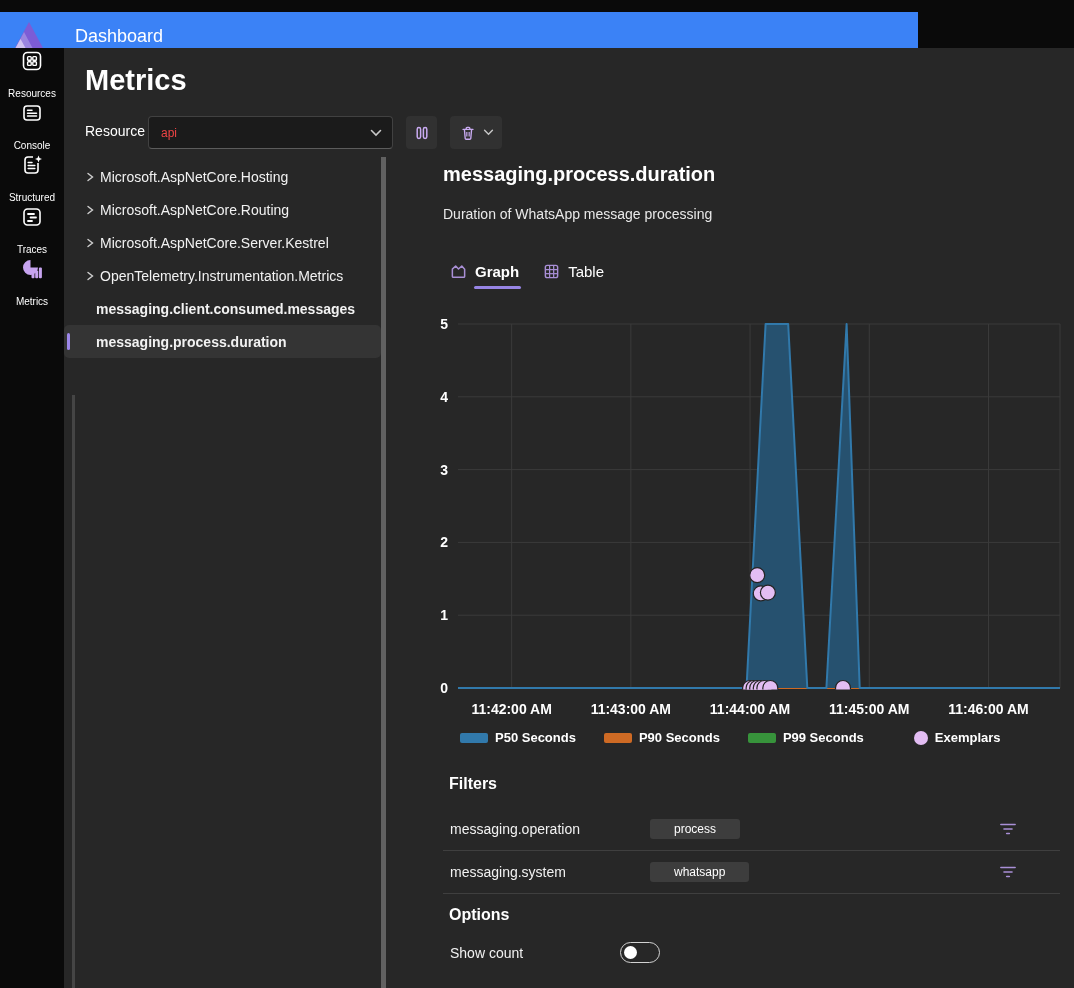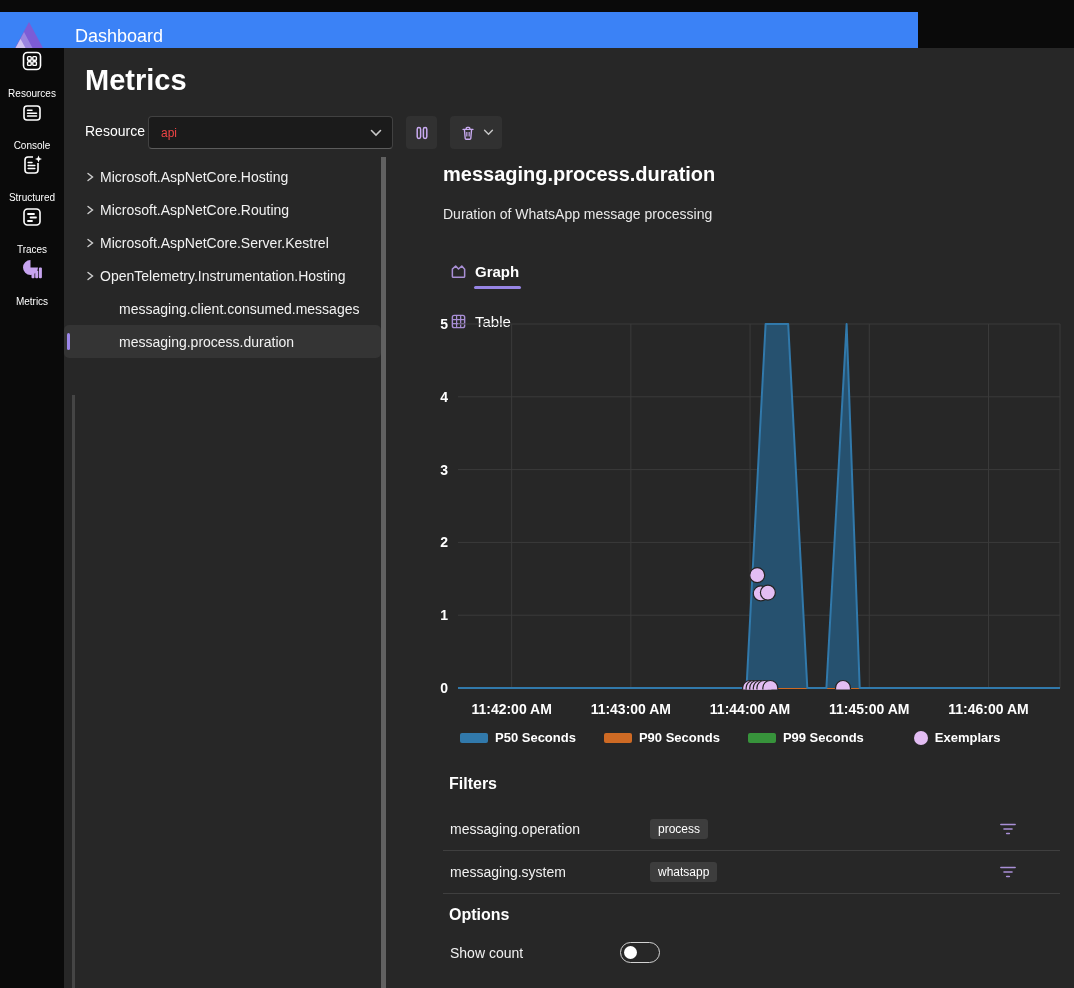--- a/index.html
+++ b/index.html
@@ -33,34 +33,34 @@
   .tool-btn { position:absolute; top:68px; height:33px; background:#313131; border-radius:4px;
               display:flex; align-items:center; justify-content:center; cursor:pointer; }
   .pause-btn { left:342px; width:31px; }
   .delete-btn { left:386px; width:52px; gap:6px; }
 
   
   .tree { position:absolute; left:0; top:112px; width:317px; }
   .tree-row { position:relative; height:33px; display:flex; align-items:center; font-size:14px;
               color:#f2f2f2; cursor:pointer; border-radius:5px; }
   .tree-row .twisty { width:12px; height:12px; margin-left:20px; margin-right:4px; flex:none; }
-  .tree-row.child { padding-left:55px; }
+  .tree-row.child { padding-left:32px;font-weight:bold; }
   .tree-row.selected { background:#343434; }
   .sel-indicator { position:absolute; left:3px; top:8px; width:3px; height:17px;
                    background:#9d87ea; border-radius:2px; }
   .splitter { position:absolute; left:317px; top:109px; width:5px; height:831px; background:#616161;
               cursor:col-resize; }
   .tree-scroll { position:absolute; left:8px; top:347px; width:3px; height:593px; background:#454545; }
 
   
   .metric-title { position:absolute; left:379px; top:115px; font-size:20px; font-weight:700; }
   .metric-desc  { position:absolute; left:379px; top:158px; font-size:14px; color:#e9e9e9; }
 
   
-  .tabs { position:absolute; left:386px; top:215px; display:flex; gap:24px;flex-direction:column; }
+  .tabs { position:absolute; left:386px; top:215px; display:flex; gap:24px; }
   .tab { display:flex; align-items:center; gap:8px; font-size:15px; color:#fff; cursor:pointer;
          padding-bottom:9px; position:relative; }
   .tab.active { font-weight:700; }
   .tab.active .tab-underline { position:absolute; left:24px; right:-2px; bottom:0; height:3px;
          background:#9785e5; border-radius:2px; }
 
   
   .chart-svg { position:absolute; left:356px; top:262px; }
 
   
@@ -68,21 +68,21 @@
   .legend-item { display:flex; align-items:center; gap:7px; cursor:pointer; }
   .legend-swatch { width:28px; height:10px; border-radius:2px; }
   .legend-dot { width:14px; height:14px; border-radius:50%; }
   .legend-label { font-size:13px; font-weight:600; color:#fff; }
 
   
   .filters-heading { position:absolute; left:385px; top:727px; font-size:16px; font-weight:700; }
   .filter-row { position:absolute; left:366px; width:617px; height:42px; display:flex;
                 align-items:center; padding-left:20px; }
   .filter-row .fname { font-size:14px; color:#f2f2f2; width:200px; }
-  .badge { background:#3d3d3d; border-radius:3px; padding:3px 8px; font-size:12px; color:#fff; }
+  .badge { background:#3d3d3d; border-radius:3px; padding:3px 24px; font-size:12px; color:#fff; }
   .filter-icon-btn { margin-left:auto; margin-right:28px; width:22px; height:22px; cursor:pointer;
                      display:flex; align-items:center; justify-content:center; }
   .h-divider { position:absolute; left:379px; width:617px; height:1px; background:#3f3f3f; }
 
   
   .options-heading { position:absolute; left:385px; top:858px; font-size:16px; font-weight:700; }
   .show-count-label { position:absolute; left:386px; top:897px; font-size:14px; color:#f2f2f2; }
   .toggle { position:absolute; left:556px; top:894px; width:40px; height:21px; border:1px solid #d2d2d2;
             border-radius:11px; background:#272727; cursor:pointer; }
   .toggle .knob { position:absolute; left:3px; top:3px; width:13px; height:13px; border-radius:50%;
@@ -195,21 +195,21 @@
     <div class="tree-row">
       <svg class="twisty" viewBox="0 0 12 12">
           <polyline points="4,2.5 8.5,6 4,9.5" fill="none" stroke="#cfcfcf" stroke-width="1.4" stroke-linecap="round"></polyline>
         </svg>
       <span>Microsoft.AspNetCore.Server.Kestrel</span>
     </div>
     <div class="tree-row">
       <svg class="twisty" viewBox="0 0 12 12">
           <polyline points="4,2.5 8.5,6 4,9.5" fill="none" stroke="#cfcfcf" stroke-width="1.4" stroke-linecap="round"></polyline>
         </svg>
-      <span>OpenTelemetry.Instrumentation.Hosting</span>
+      <span>OpenTelemetry.Instrumentation.Metrics</span>
     </div>
     <div class="tree-row child">
       <span>messaging.client.consumed.messages</span>
     </div>
     <div class="tree-row child selected">
       <span class="sel-indicator"></span>
       <span>messaging.process.duration</span>
     </div>
   </div>
   <div class="tree-scroll"></div>

